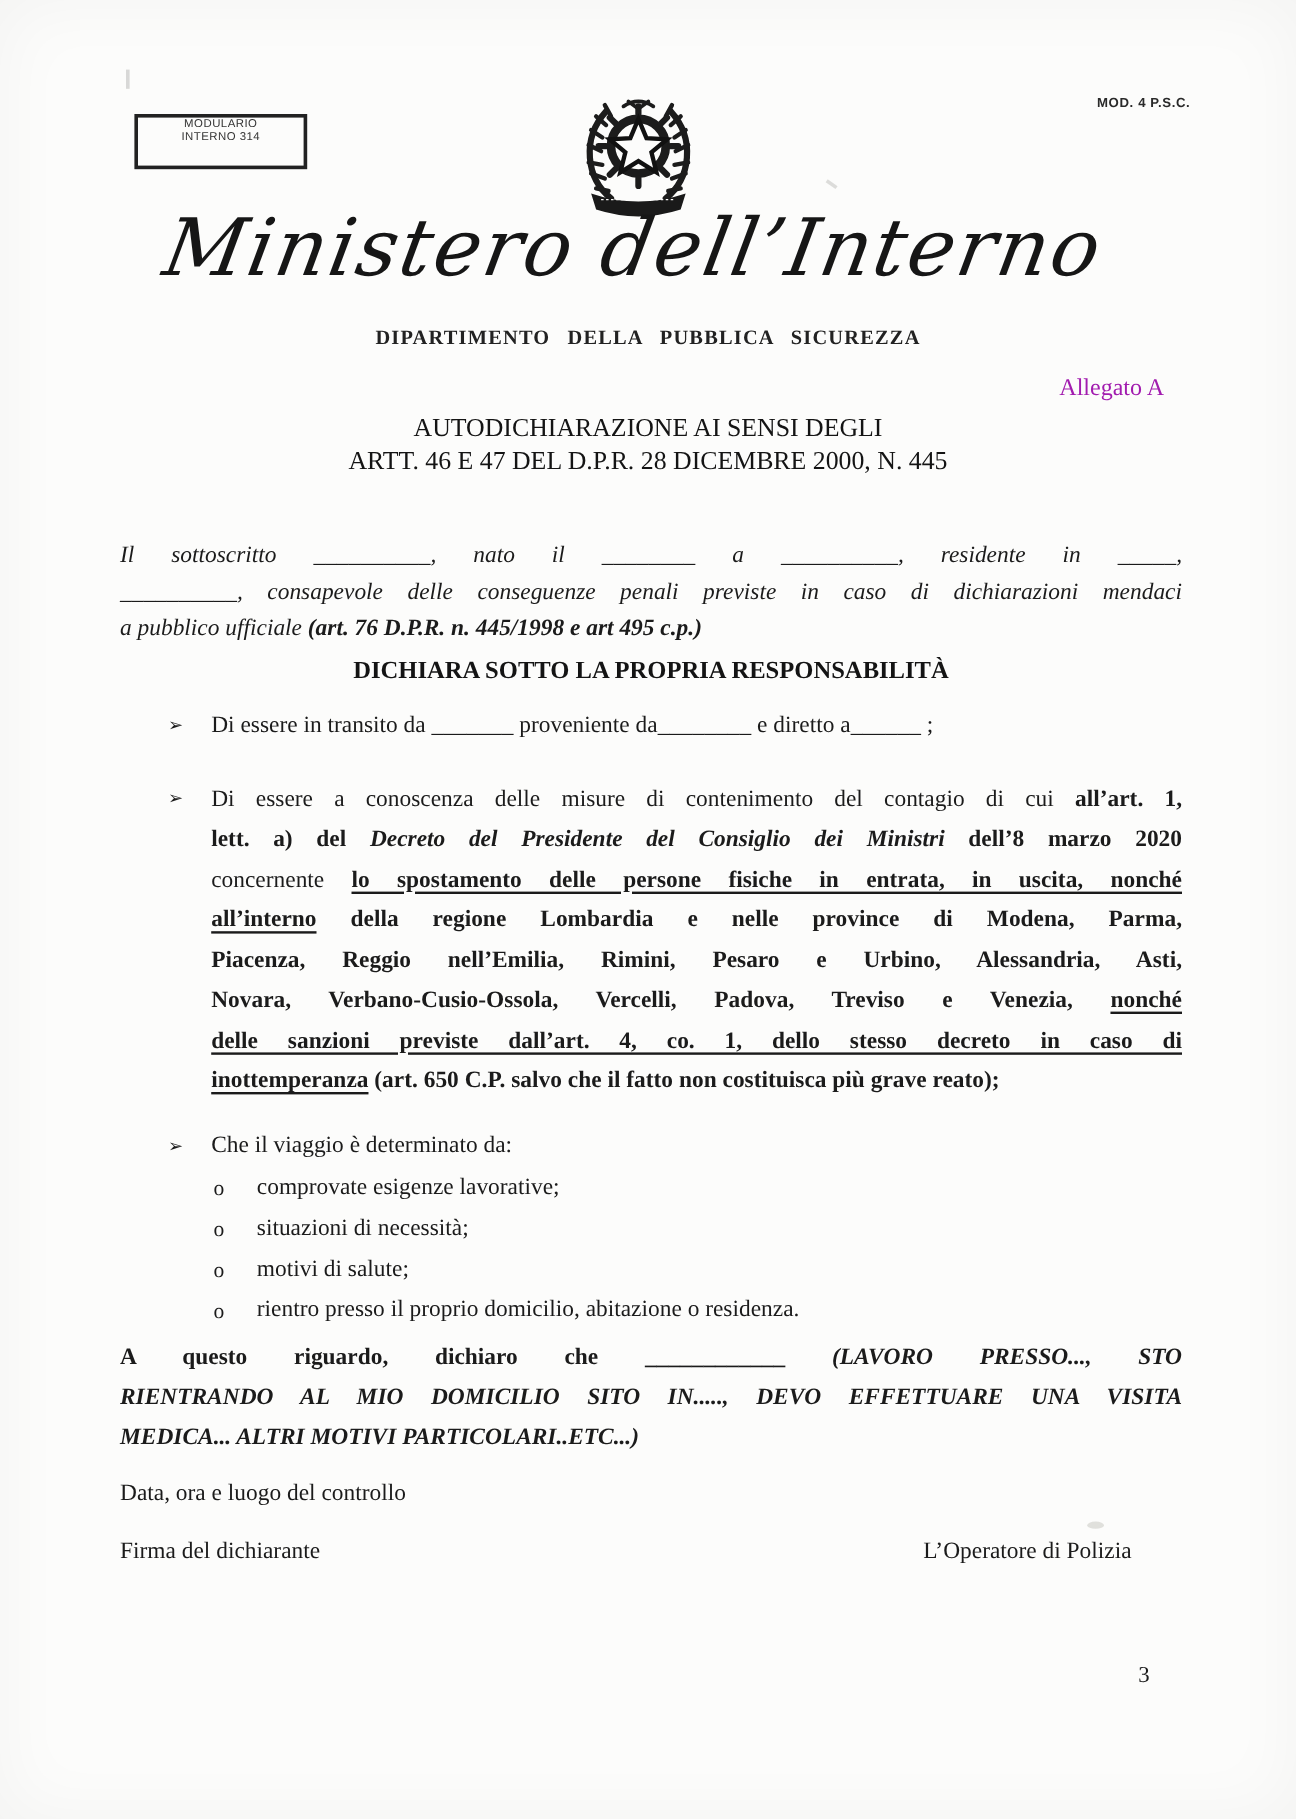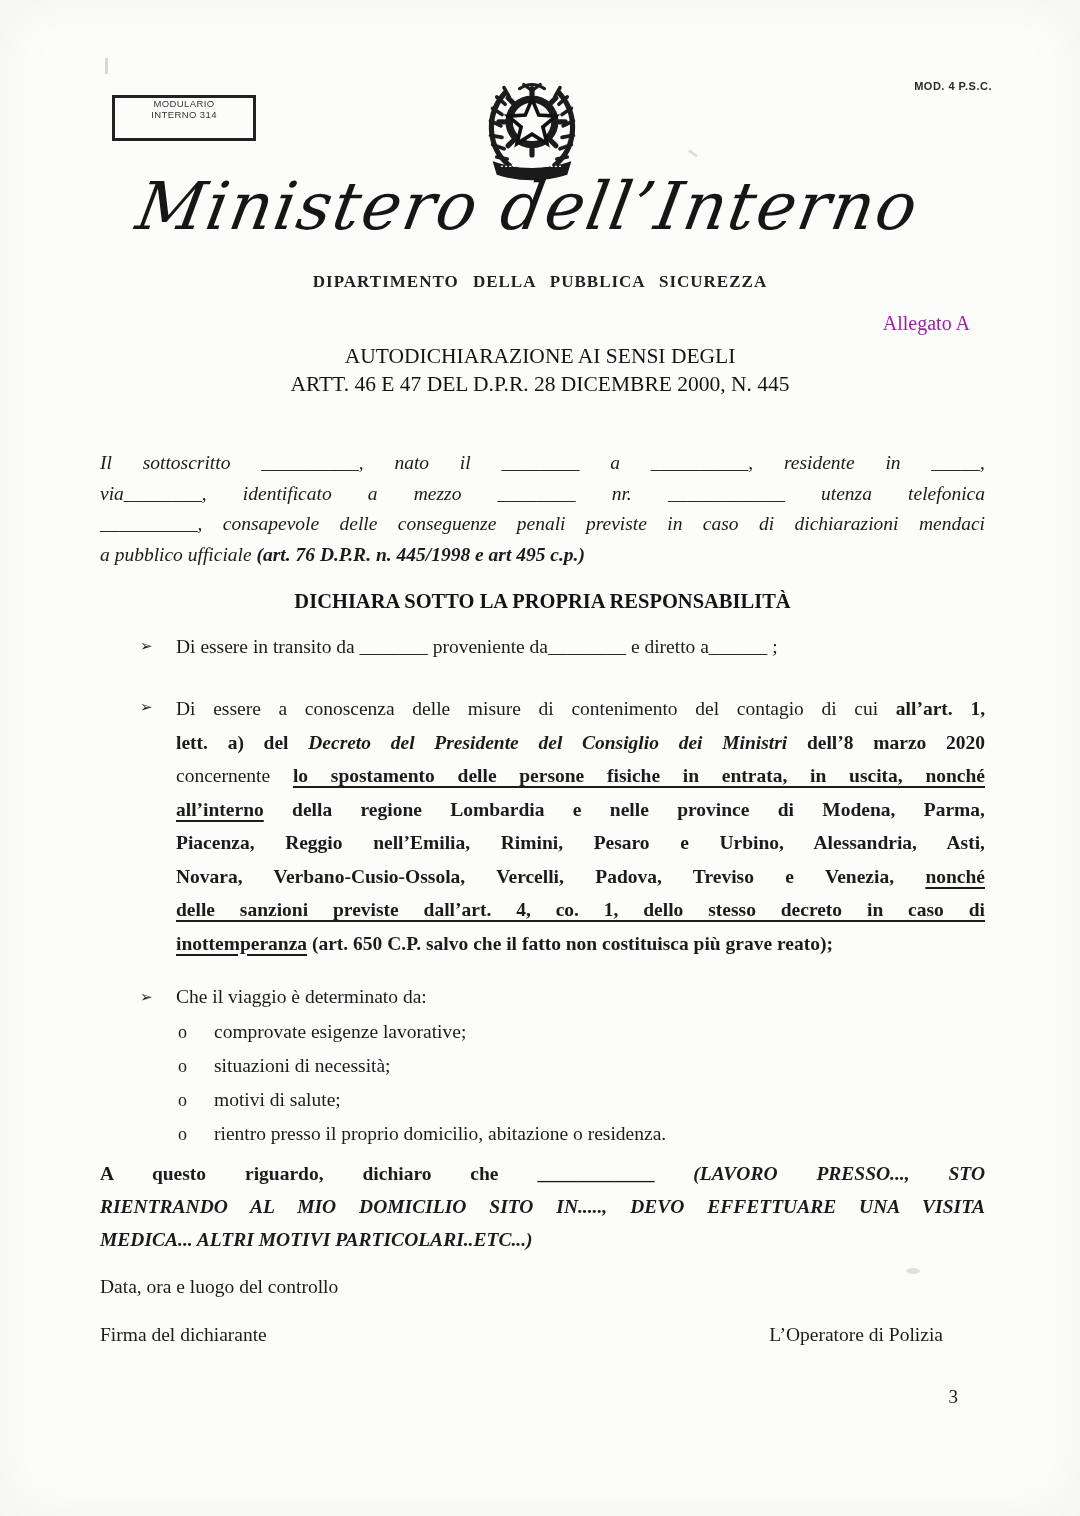--- a/index.html
+++ b/index.html
@@ -56,21 +56,21 @@
   
   .content{
     position:absolute;left:100px;top:440px;width:885px;
     font-size:19.5px;color:#1b1b1b;
   }
   .tline{white-space:normal;}
   .tline.just{text-align:justify;text-align-last:justify;}
   .intro{margin-top:8px;}
   .intro .tline{line-height:30.5px;font-style:italic;}
   .heading{
-    margin-top:20px;text-align:center;font-weight:bold;font-size:20.5px;color:#141414;
+    margin-top:8px;text-align:center;font-weight:bold;font-size:20.5px;color:#141414;
   }
   .bullet{display:flex;align-items:flex-start;}
   .bullet .marker{
     flex:0 0 36px;margin-left:40px;
     font-family:"DejaVu Sans", sans-serif;
     font-size:15px;line-height:31px;color:#1b1b1b;
   }
   .bullet .bcontent{flex:1 1 auto;min-width:0;}
   .bullet-1{margin-top:18px;}
   .bullet-1 .tline{line-height:31px;}
@@ -146,21 +146,20 @@
 
   <div class="doc-title">
     <div>AUTODICHIARAZIONE AI SENSI DEGLI</div>
     <div>ARTT. 46 E 47 DEL D.P.R. 28 DICEMBRE 2000, N. 445</div>
   </div>
 
   <div class="content">
 
     <div class="intro">
         <div class="tline just"><span>Il sottoscritto __________, nato il ________ a __________, residente in _____,</span></div>
-        <div class="tline just"><span>via________, identificato a mezzo ________ nr. ____________ utenza telefonica</span></div>
         <div class="tline just"><span>__________, consapevole delle conseguenze penali previste in caso di dichiarazioni mendaci</span></div>
         <div class="tline"><span>a pubblico ufficiale </span><span class="b">(art. 76 D.P.R. n. 445/1998 e art 495 c.p.)</span></div>
       </div>
 
     <div class="heading">DICHIARA SOTTO LA PROPRIA RESPONSABILITÀ</div>
 
     <div class="bullet bullet-1">
       <span class="marker">➢</span>
       <div class="bcontent">
           <div class="tline"><span>Di essere in transito da _______ proveniente da________ e diretto a______ ;</span></div>

